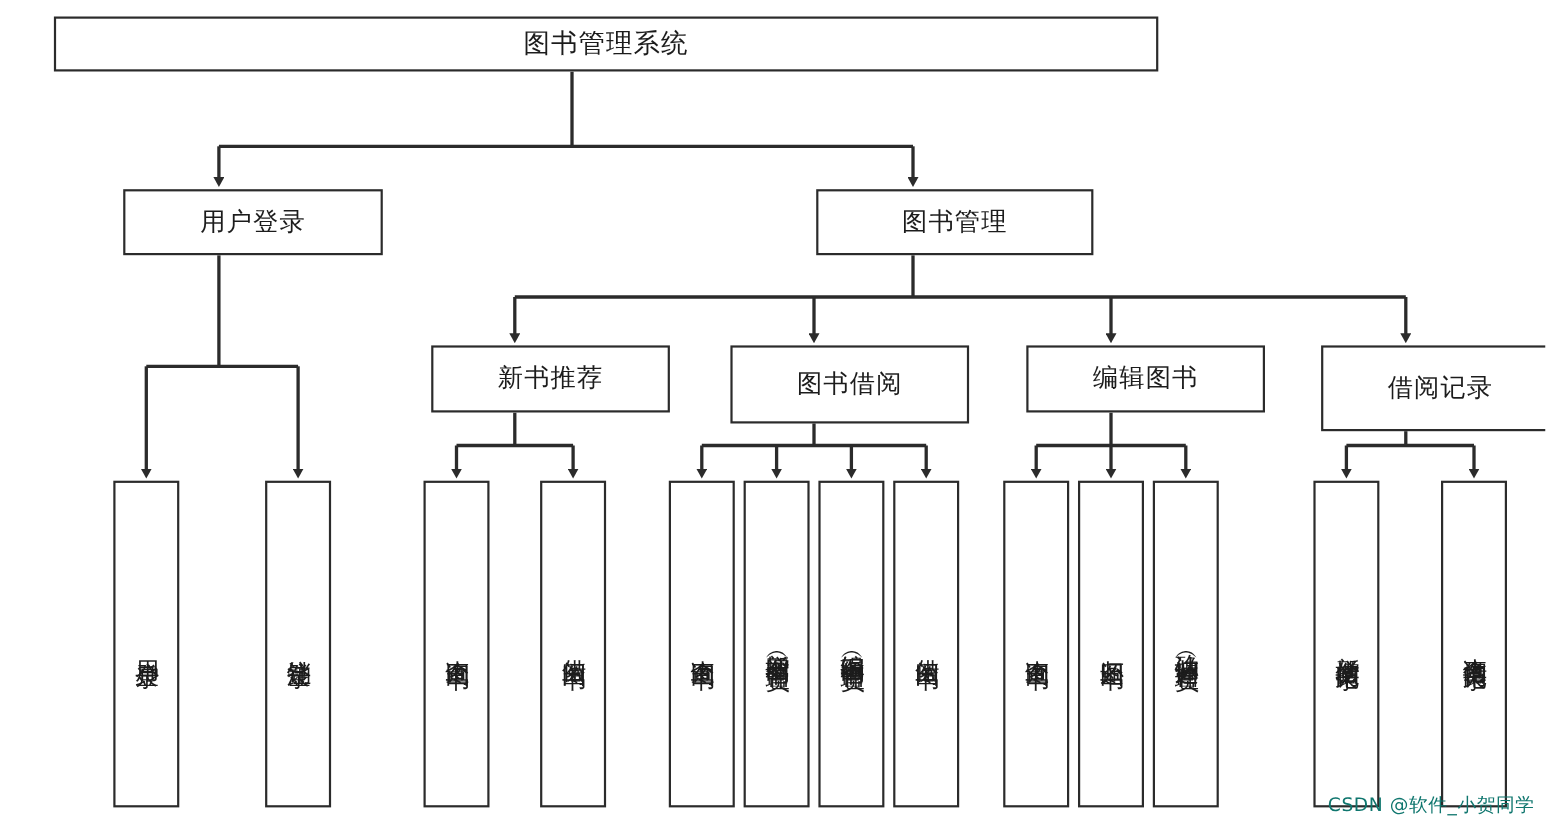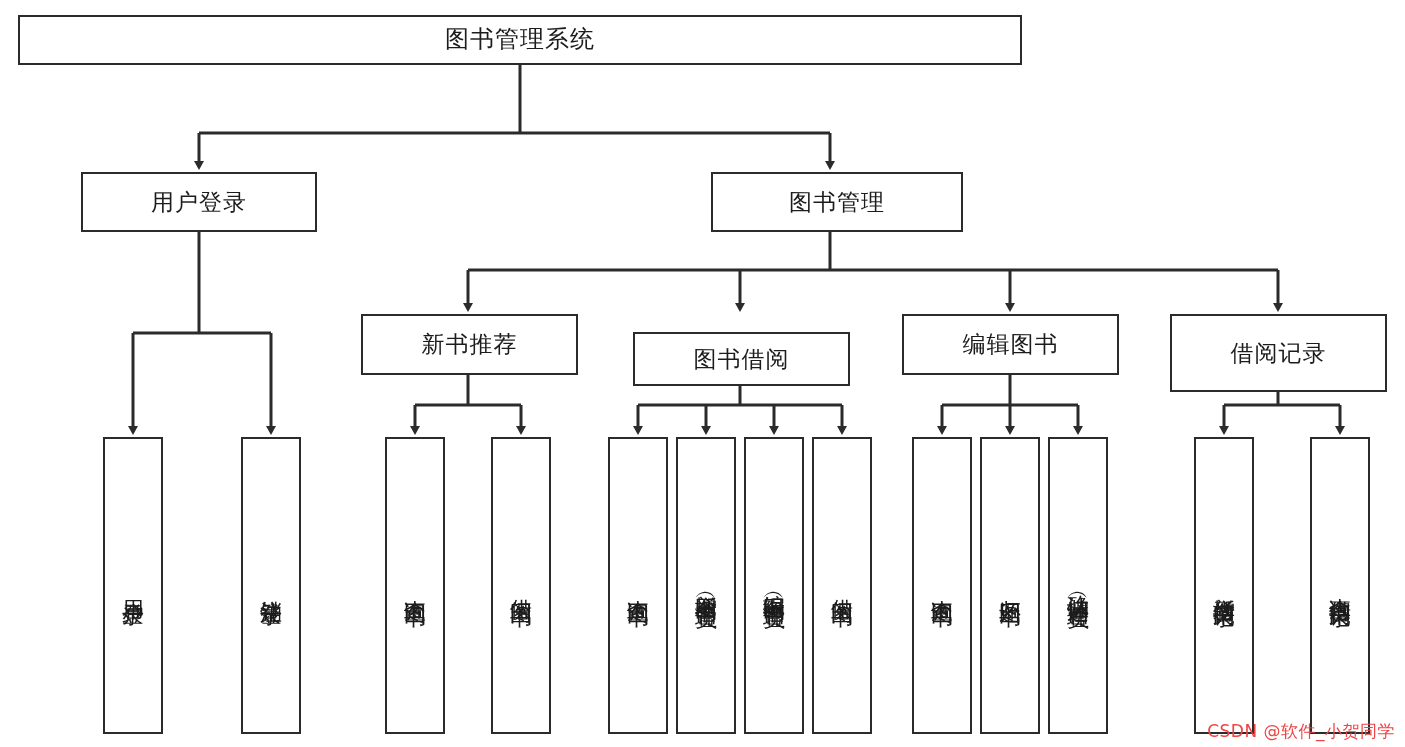--- a/index.html
+++ b/index.html
@@ -36,20 +36,21 @@
     align-items: center;
     justify-content: center;
     text-align: center;
     color: #1c1c1c;
     z-index: 2;
   }
   .node.h {
     font-size: 23px;
     line-height: 1.15;
     letter-spacing: 1px;
+    margin-left: 31px;
   }
   .node.root {
     font-size: 24px;
   }
   .node.v {
     writing-mode: vertical-rl;
     text-orientation: upright;
     font-size: 22px;
     line-height: 1.18;
     letter-spacing: 2px;
@@ -61,21 +62,21 @@
     writing-mode: vertical-rl;
     text-orientation: upright;
     white-space: normal;
     display: block;
   }
   .watermark {
     position: absolute;
     right: 10px;
     bottom: 4px;
     font-size: 17px;
-    color: #ef4444;
+    color: #0f766e;
     letter-spacing: 0.5px;
     z-index: 3;
     white-space: nowrap;
   }
 </style>
 </head>
 <body>
 
 <div id="canvas">
 
@@ -128,21 +129,21 @@
       <path d="M1340,405 L1340,427" marker-end="url(#arrow)"></path>
     </g>
   </svg>
 
   <div class="node h root" style="left:18px; top:15px; width:1004px; height:50px;">图书管理系统</div>
 
   <div class="node h" style="left:81px; top:172px; width:236px; height:60px;">用户登录</div>
   <div class="node h" style="left:711px; top:172px; width:252px; height:60px;">图书管理</div>
 
   <div class="node h" style="left:361px; top:314px; width:217px; height:61px;">新书推荐</div>
-  <div class="node h" style="left:633px; top:332px; width:217px; height:54px;">图书借阅</div>
+  <div class="node h" style="left:633px; top:314px; width:217px; height:71px;">图书借阅</div>
   <div class="node h" style="left:902px; top:314px; width:217px; height:61px;">编辑图书</div>
   <div class="node h" style="left:1170px; top:314px; width:217px; height:78px;">借阅记录</div>
 
   <div class="node v" style="left:103px; top:437px; width:60px; height:297px;">
     <span class="vtext">用户登录</span>
   </div>
   <div class="node v" style="left:241px; top:437px; width:60px; height:297px;">
     <span class="vtext">注销登录</span>
   </div>
 

